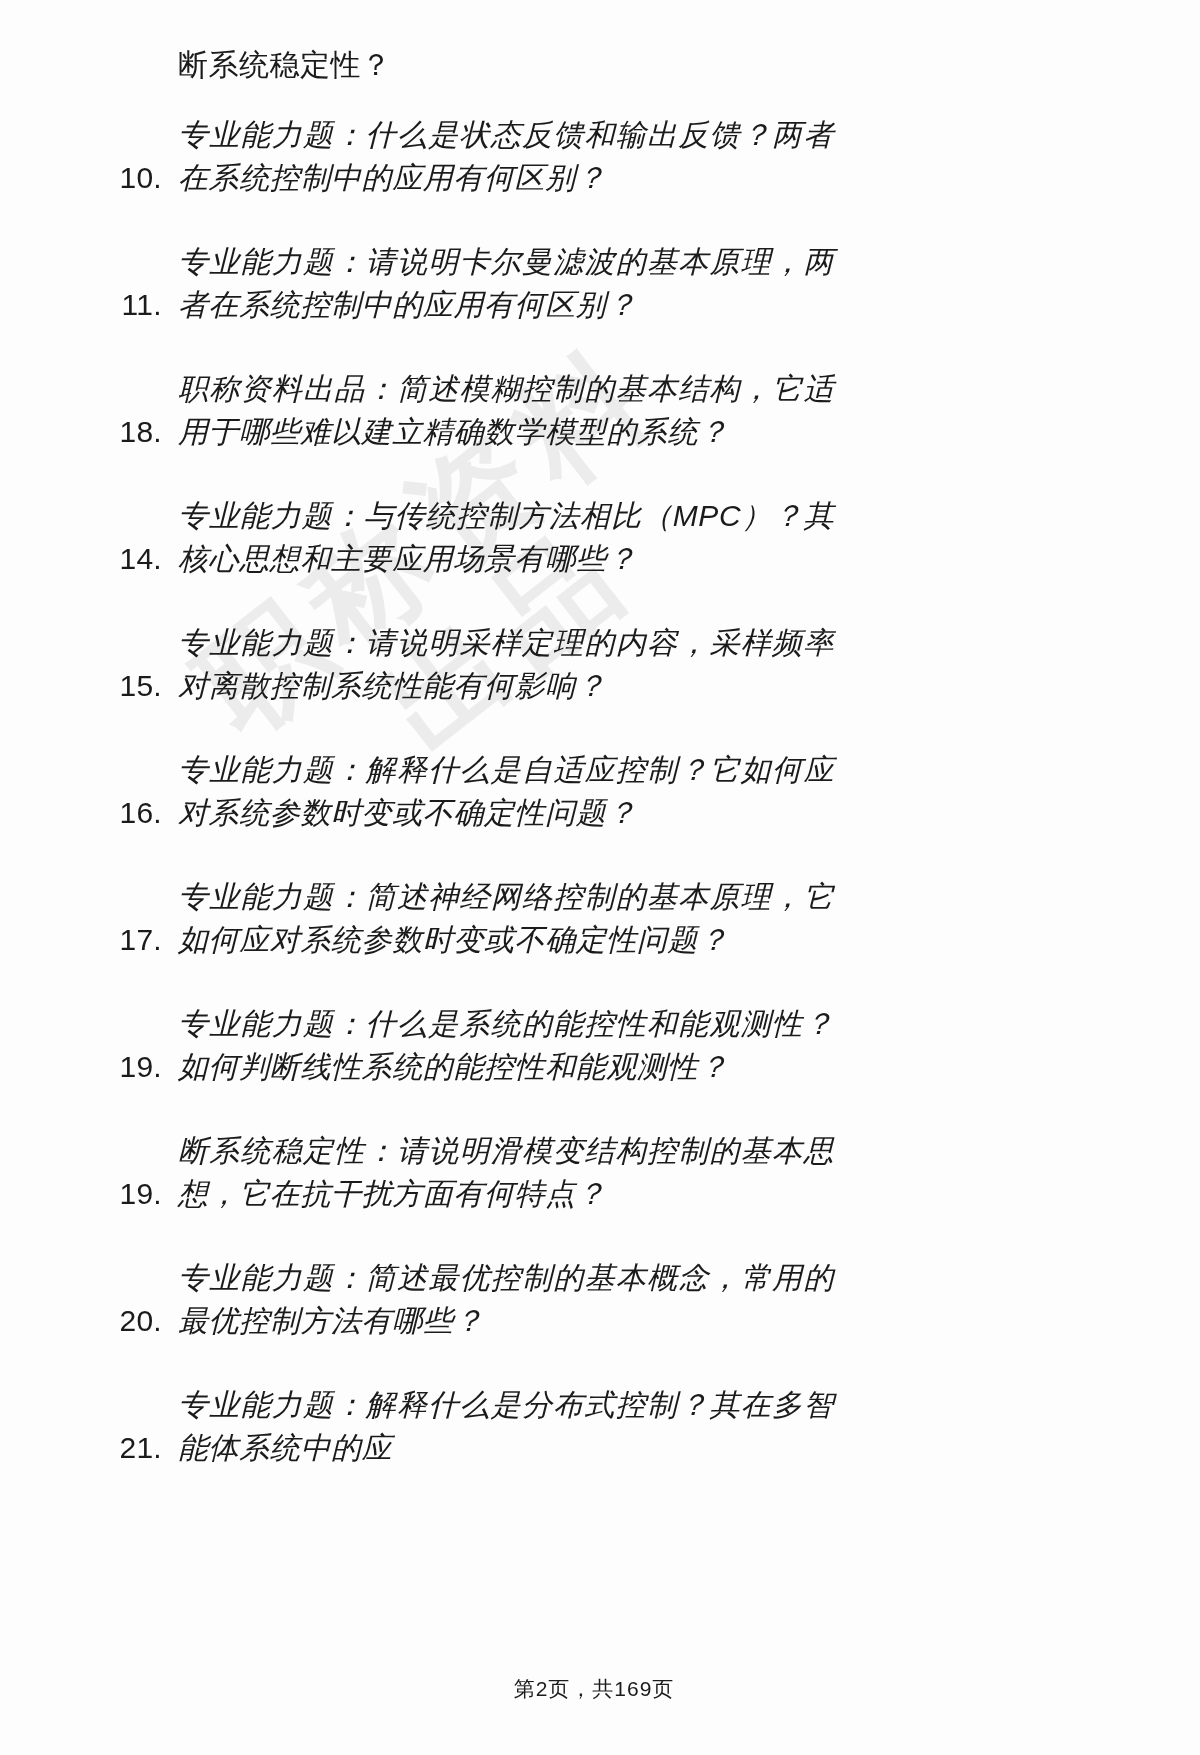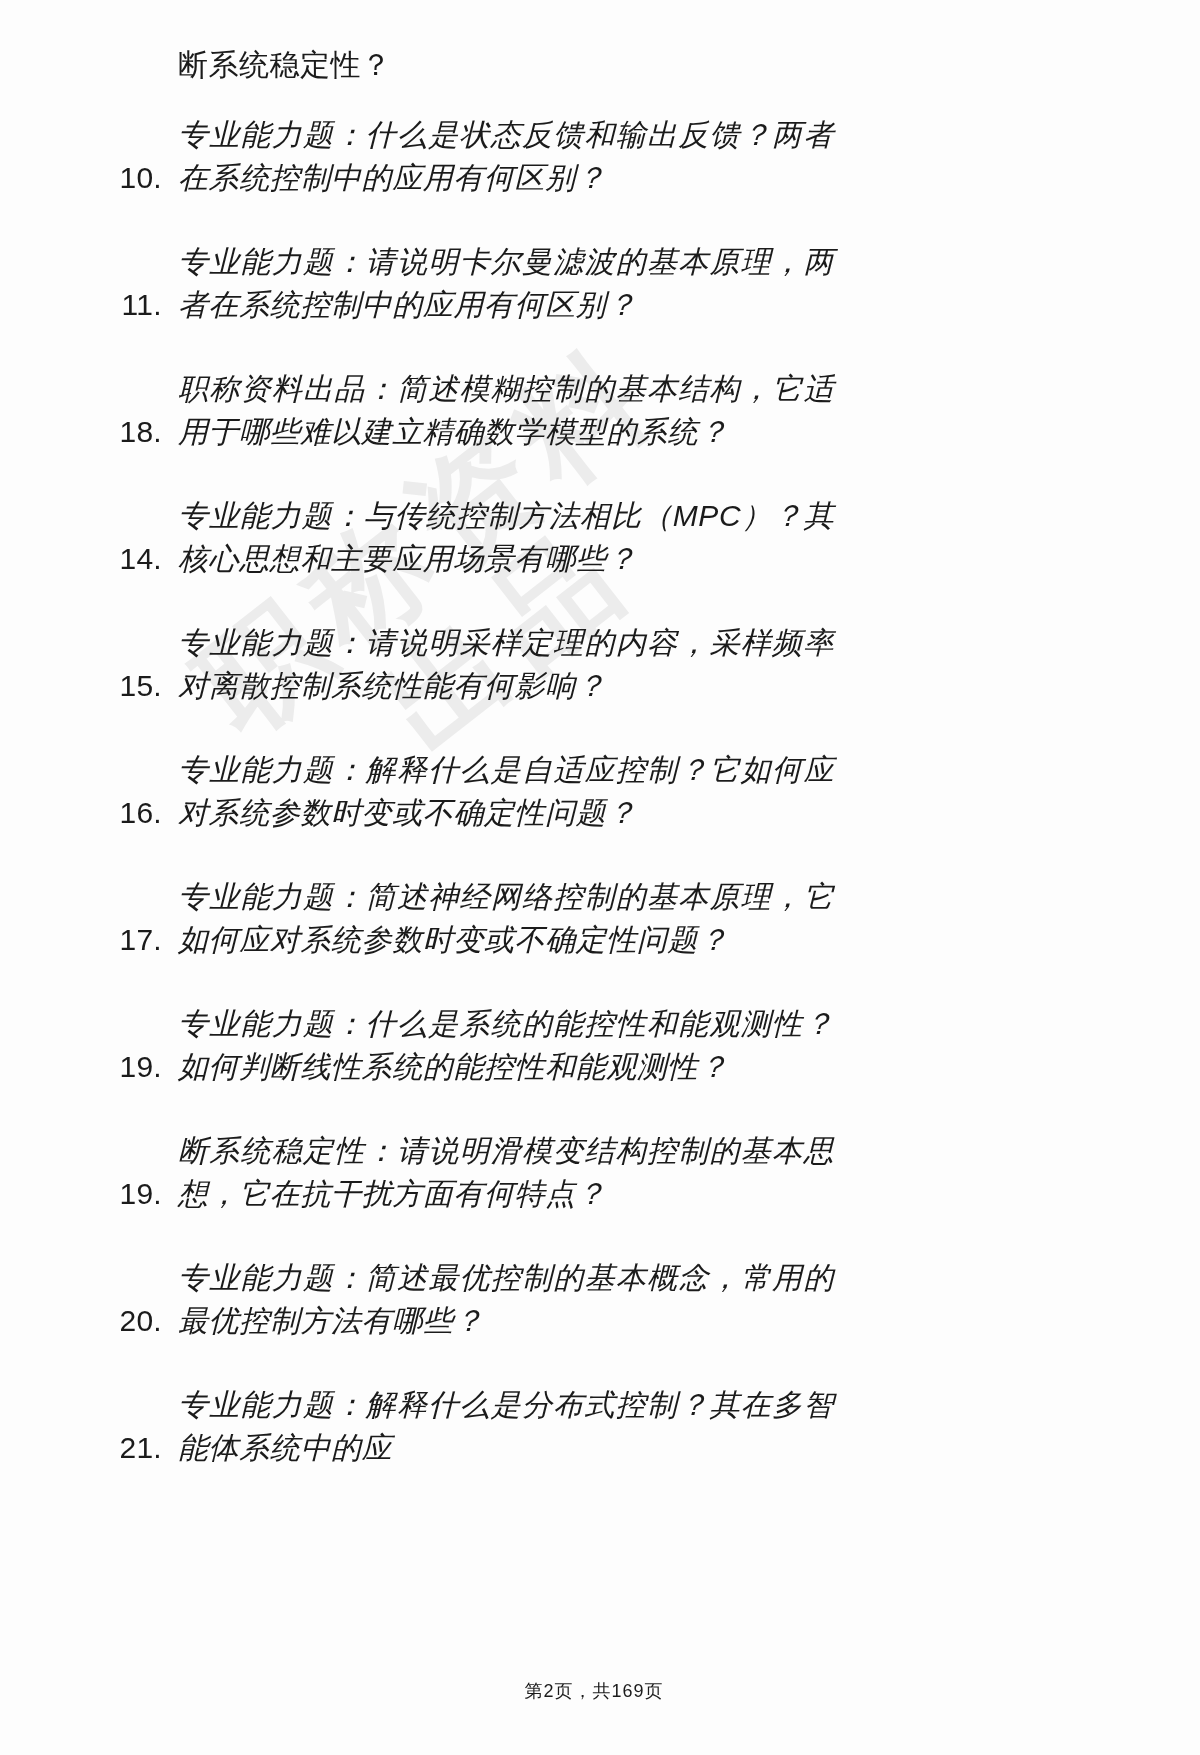--- a/index.html
+++ b/index.html
@@ -76,21 +76,21 @@
     user-select: none;
     white-space: pre-wrap;
     text-align: center;
   }
   .footer {
     position: absolute;
     left: 0;
     bottom: 52px;
     width: 1188px;
     text-align: center;
-    font-size: 18px;
+    font-size: 21px;
     color: #1b1b1b;
     letter-spacing: 1px;
   }
 </style>
 </head>
 <body>
 
 <div class="page">
 
   <div class="watermark">职称资料出品</div>

